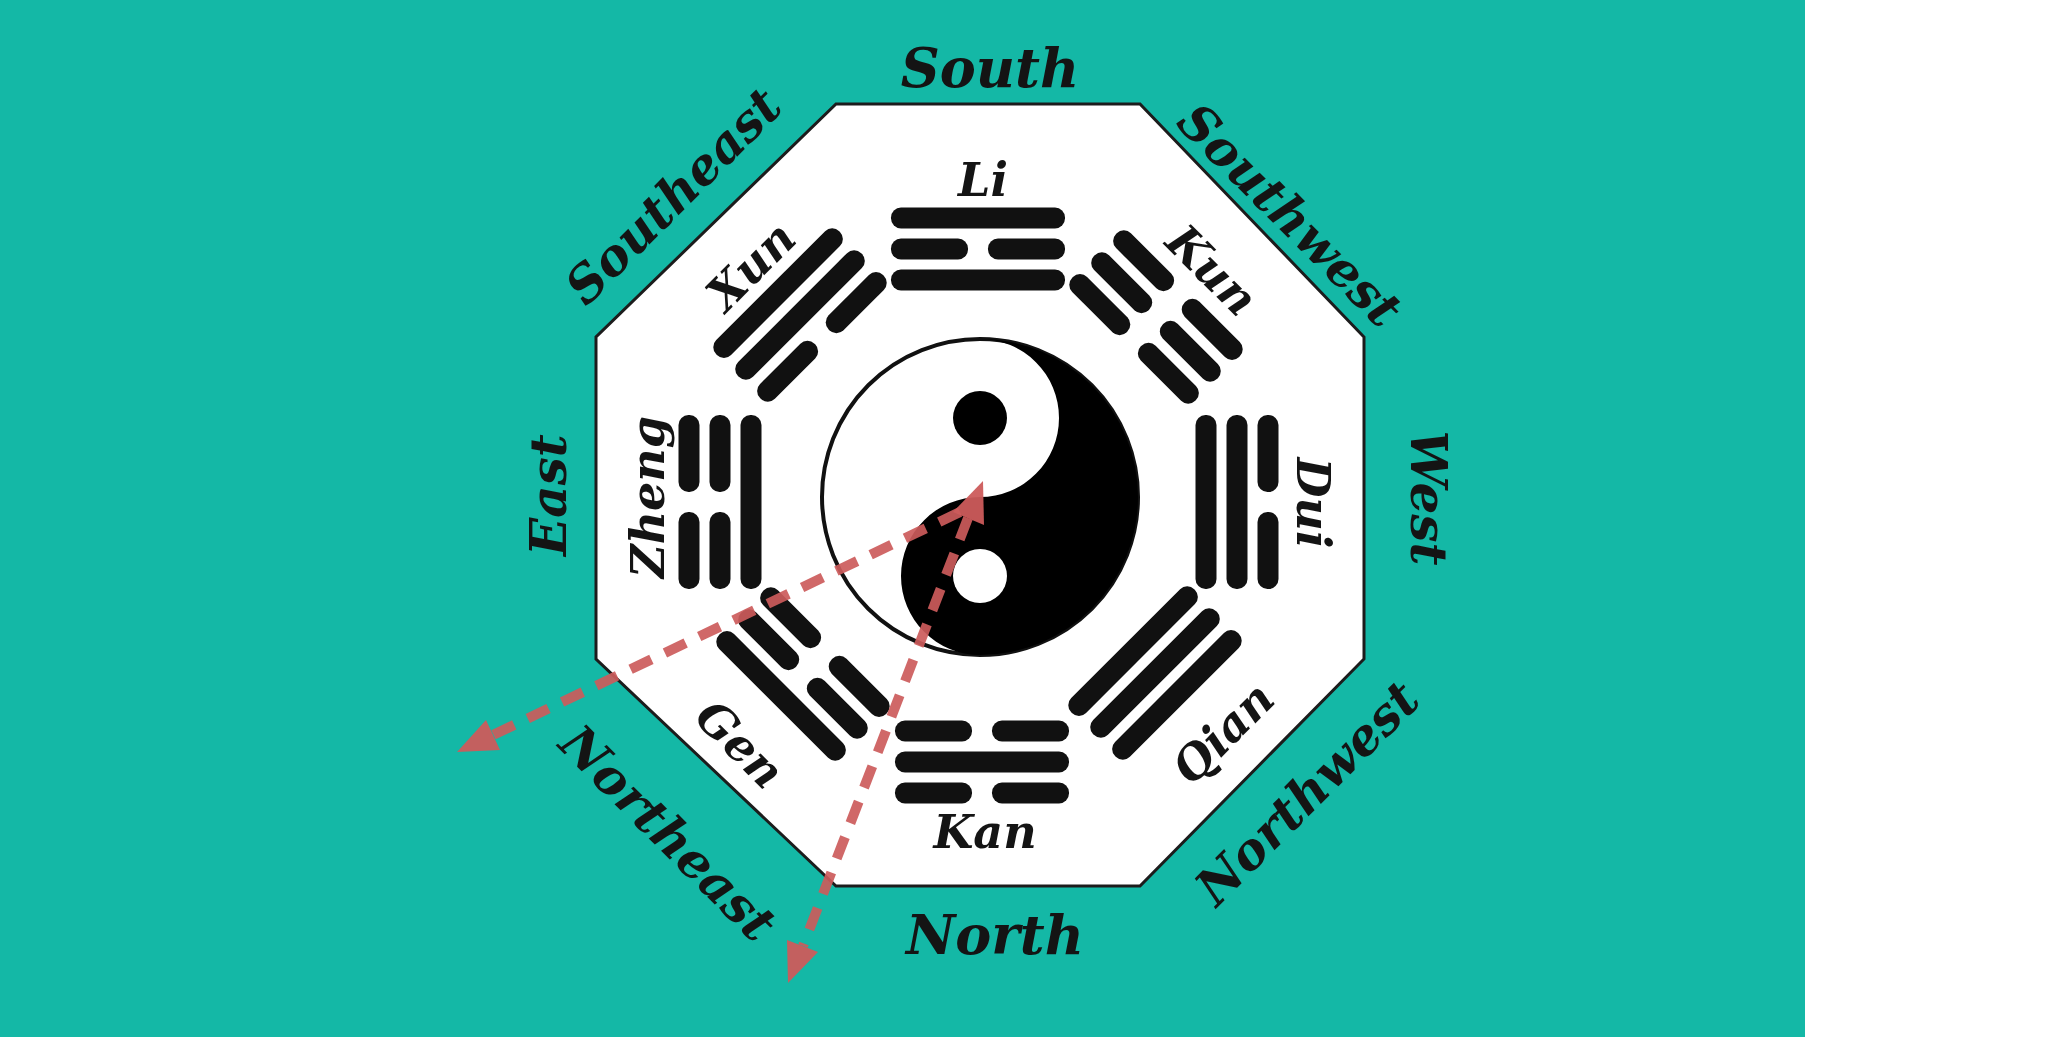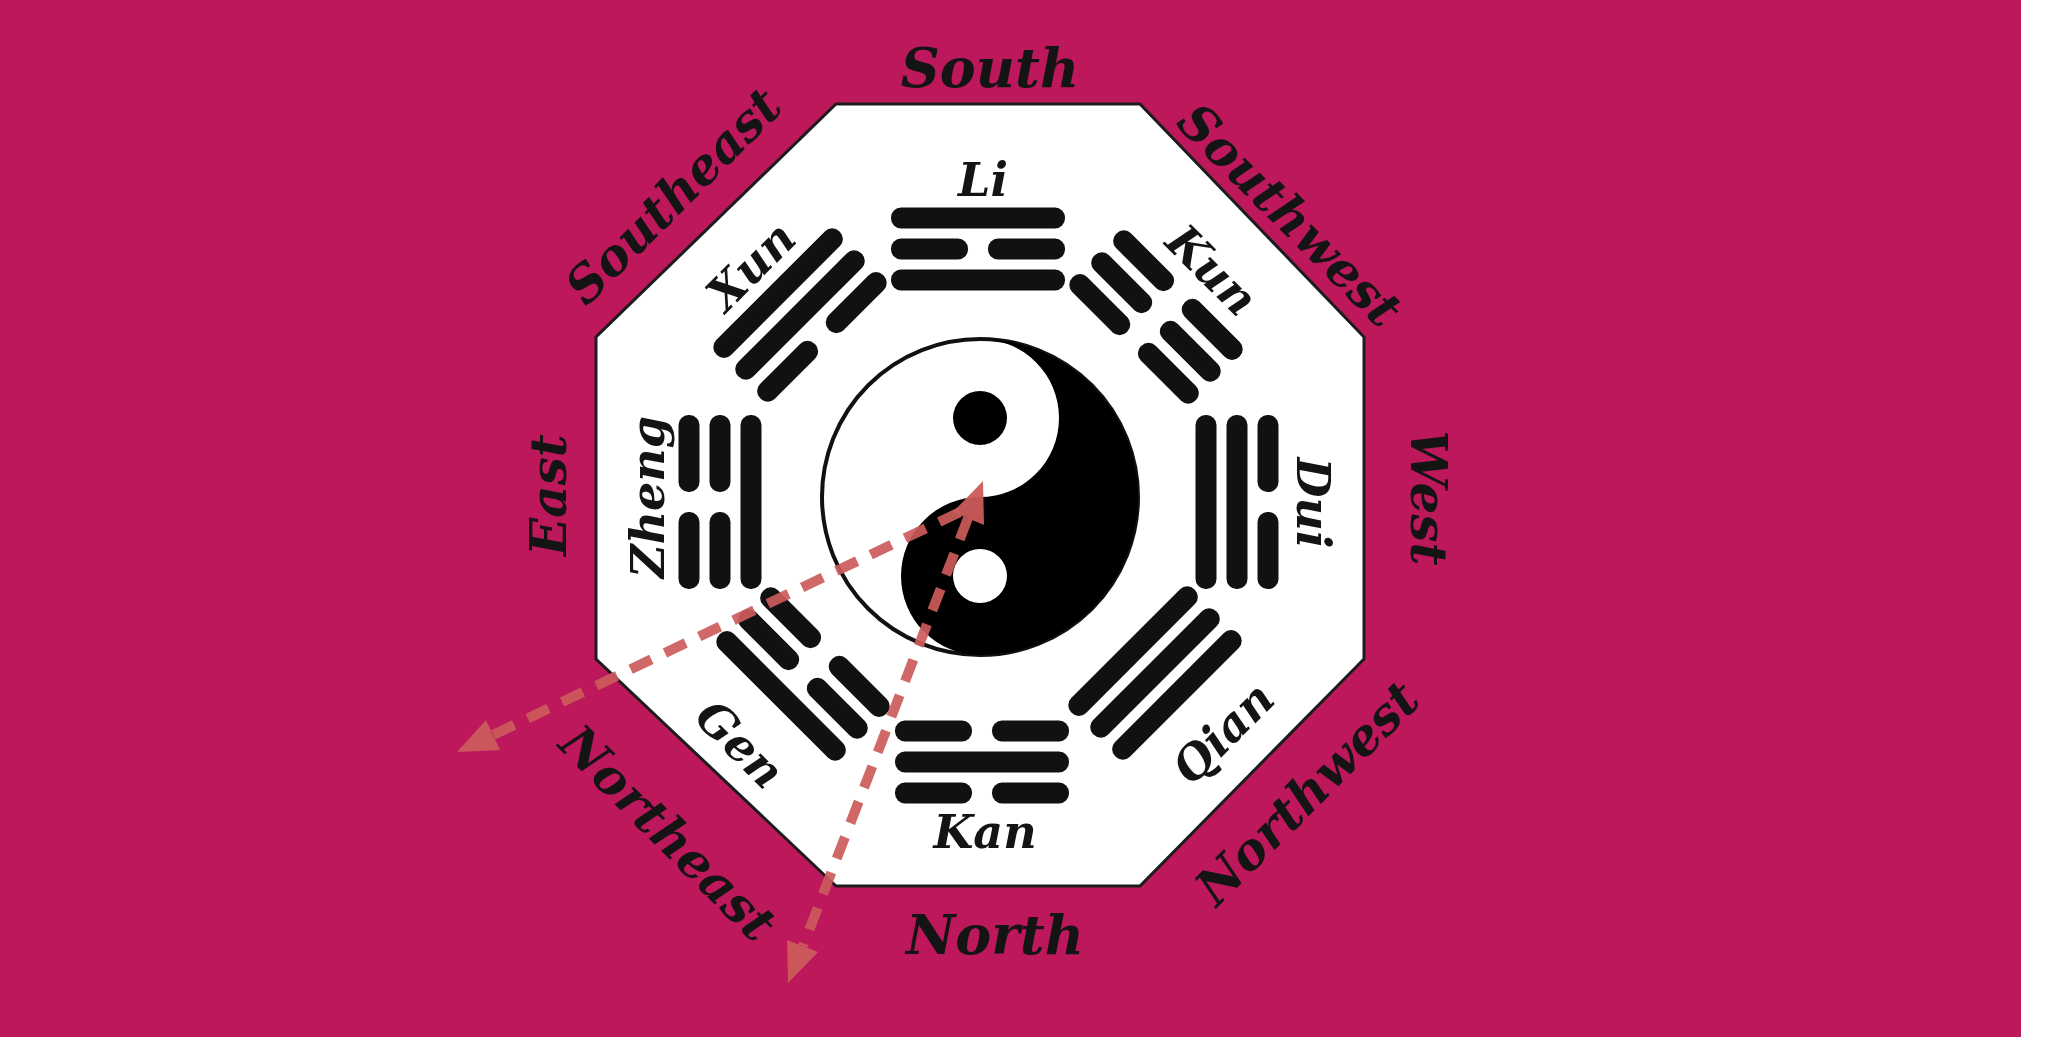--- a/index.html
+++ b/index.html
@@ -1,20 +1,20 @@
 <!DOCTYPE html>
 <html><head>
 <meta charset="utf-8">
 <style>
   html, body { margin: 0; padding: 0; background: #ffffff; }
   .stage {
     position: relative;
-    width: 2021px;
+    width: 1805px;
     height: 1037px;
-    background: #be185d;
+    background: #14b8a6;
     overflow: hidden;
     font-family: "DejaVu Serif", serif;
   }
   svg { display: block; }
   .compass-label {
     font-family: "DejaVu Serif", serif;
     font-style: italic;
     font-weight: bold;
     font-size: 50px;
     fill: #141414;

